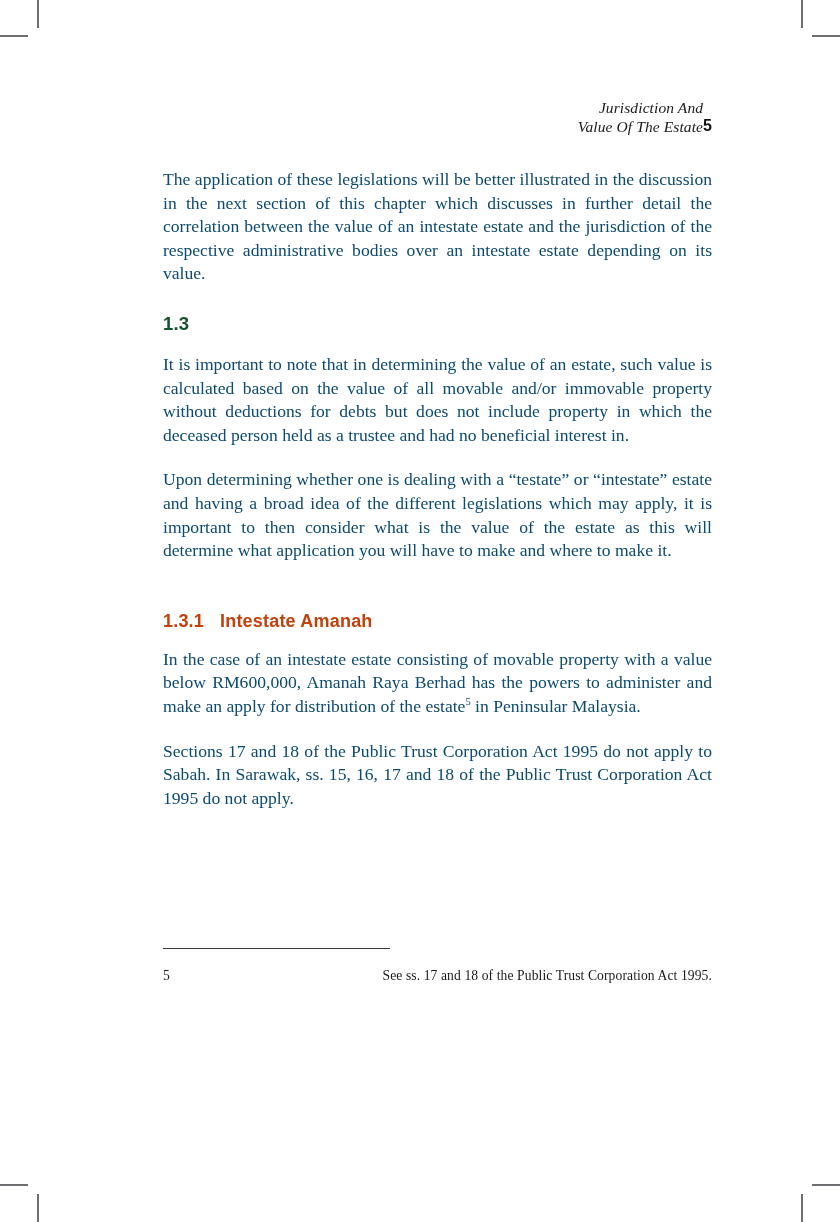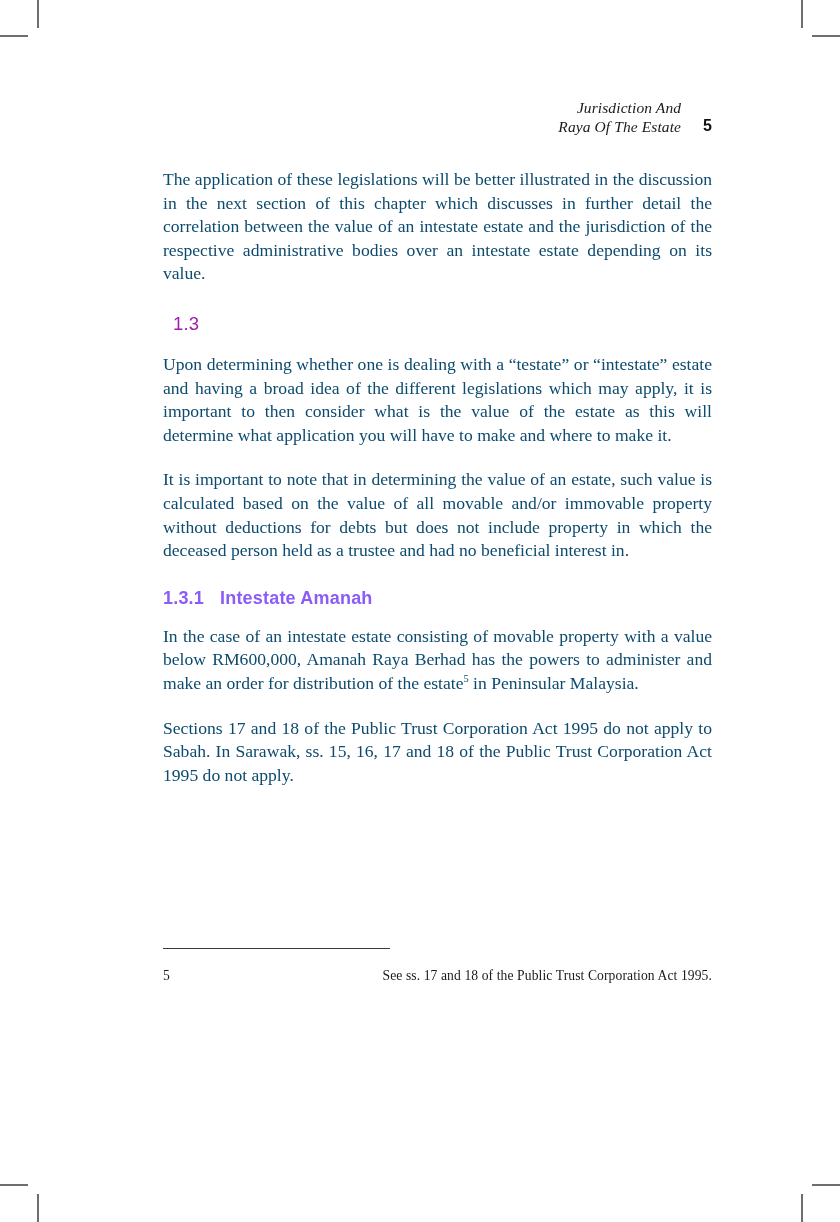--- a/index.html
+++ b/index.html
@@ -36,21 +36,20 @@
 
   
   .running-head {
     position: absolute;
     left: 163px;
     top: 98px;
     width: 549px;
     display: flex;
     align-items: flex-end;
     justify-content: flex-end;
-    gap: 22px;
   }
   .running-head-title {
     font-style: italic;
     font-size: 15.5px;
     line-height: 19px;
     text-align: right;
     color: #1a1a1a;
     letter-spacing: 0.1px;
   }
   .running-head-title .rh-line { display: block; white-space: nowrap; }
@@ -82,39 +81,39 @@
   }
   p.body-para:last-child { margin-bottom: 0; }
 
   sup.fn-ref {
     font-size: 10.5px;
     vertical-align: super;
     line-height: 0;
   }
 
   h2.section-heading {
-    margin: 26px 0 18px 10px;
+    margin: 26px 0 18px 0;
     font-family: "Liberation Sans", "DejaVu Sans", sans-serif;
-    font-weight: normal;
+    font-weight: bold;
     font-size: 18.5px;
     line-height: 23px;
     letter-spacing: 0.2px;
-    color: #a21caf;
+    color: #14532d;
     display: flex;
   }
   h2.section-heading .sec-num { width: 57px; flex: none; }
 
   h3.subsection-heading {
-    margin: 24px 0 16px 0;
+    margin: 47px 0 16px 0;
     font-family: "Liberation Sans", "DejaVu Sans", sans-serif;
     font-weight: bold;
     font-size: 18px;
     line-height: 22px;
     letter-spacing: 0.2px;
-    color: #8b5cf6;
+    color: #c2410c;
     display: flex;
   }
   h3.subsection-heading .sec-num { width: 57px; flex: none; }
 
   
   .footnote-area {
     position: absolute;
     left: 163px;
     top: 948px;
     width: 549px;
@@ -144,43 +143,43 @@
   <div class="crop crop-v crop-tr-v"></div>
   <div class="crop crop-h crop-tr-h"></div>
   <div class="crop crop-v crop-bl-v"></div>
   <div class="crop crop-h crop-bl-h"></div>
   <div class="crop crop-v crop-br-v"></div>
   <div class="crop crop-h crop-br-h"></div>
 
   <div class="running-head">
     <div class="running-head-title">
       <span class="rh-line">Jurisdiction And</span>
-      <span class="rh-line">Raya Of The Estate</span>
+      <span class="rh-line">Value Of The Estate</span>
     </div>
     <div class="page-number">5</div>
   </div>
 
   <div class="content">
 
     <p class="body-para">The application of these legislations will be better illustrated in the discussion in the next section of this chapter which discusses in further detail the correlation between the value of an intestate estate and the jurisdiction of the respective administrative bodies over an intestate estate depending on its value.</p>
 
     <h2 class="section-heading">
       <span class="sec-num">1.3</span>
     </h2>
 
+    <p class="body-para">It is important to note that in determining the value of an estate, such value is calculated based on the value of all movable and/or immovable property without deductions for debts but does not include property in which the deceased person held as a trustee and had no beneficial interest in.</p>
+
     <p class="body-para">Upon determining whether one is dealing with a “testate” or “intestate” estate and having a broad idea of the different legislations which may apply, it is important to then consider what is the value of the estate as this will determine what application you will have to make and where to make it.</p>
-
-    <p class="body-para">It is important to note that in determining the value of an estate, such value is calculated based on the value of all movable and/or immovable property without deductions for debts but does not include property in which the deceased person held as a trustee and had no beneficial interest in.</p>
 
     <h3 class="subsection-heading">
       <span class="sec-num">1.3.1</span>
       <span class="sec-title">Intestate Amanah</span>
     </h3>
 
-    <p class="body-para"><span>In the case of an intestate estate consisting of movable property with a value below RM600,000, Amanah Raya Berhad has the powers to administer and make an order for distribution of the estate</span><sup class="fn-ref">5</sup><span> in Peninsular Malaysia.</span></p>
+    <p class="body-para"><span>In the case of an intestate estate consisting of movable property with a value below RM600,000, Amanah Raya Berhad has the powers to administer and make an apply for distribution of the estate</span><sup class="fn-ref">5</sup><span> in Peninsular Malaysia.</span></p>
 
     <p class="body-para">Sections 17 and 18 of the Public Trust Corporation Act 1995 do not apply to Sabah. In Sarawak, ss. 15, 16, 17 and 18 of the Public Trust Corporation Act 1995 do not apply.</p>
 
   </div>
 
   <div class="footnote-area">
     <div class="footnote-rule"></div>
     <div class="footnote-item">
       <span class="footnote-marker">5</span>
       <span class="footnote-text">See ss. 17 and 18 of the Public Trust Corporation Act 1995.</span>

